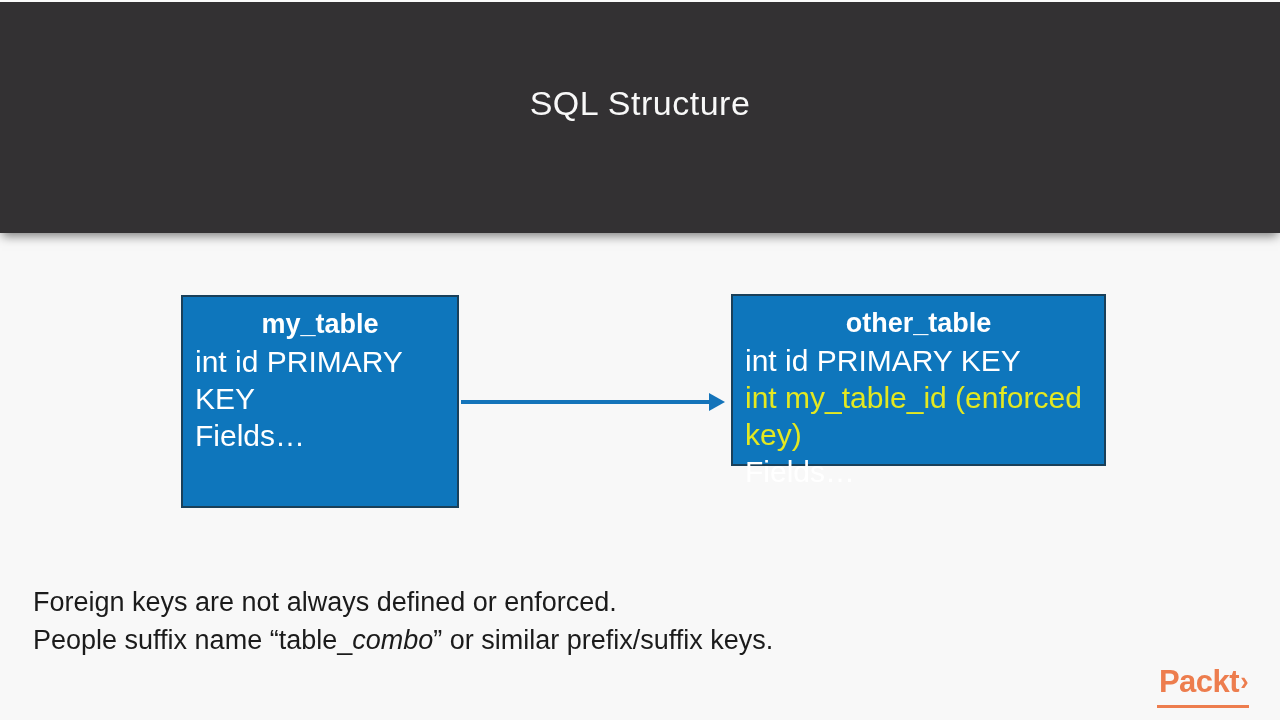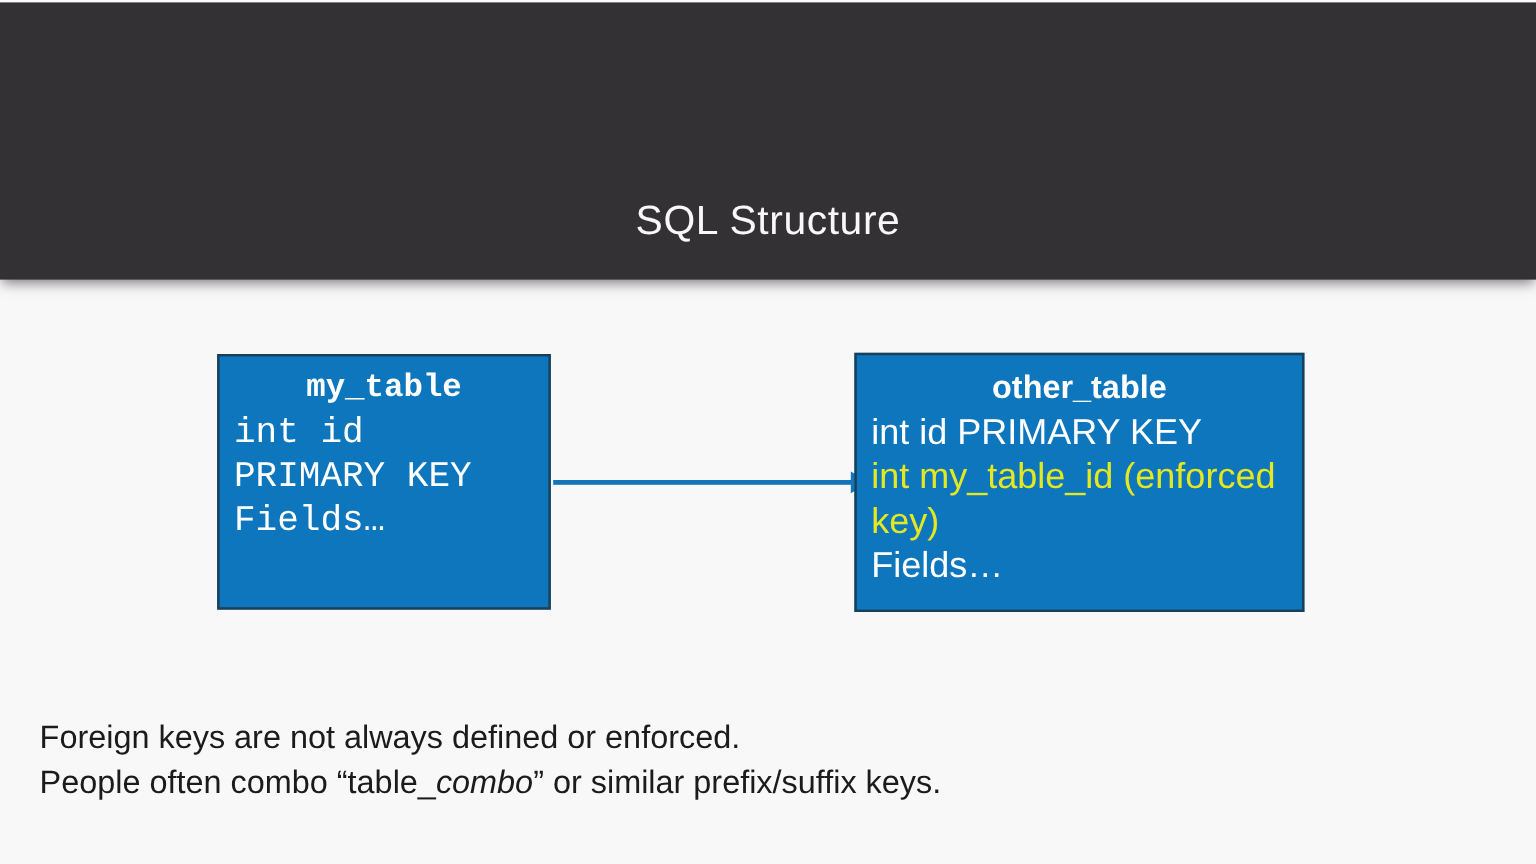--- a/index.html
+++ b/index.html
@@ -22,38 +22,38 @@
     position:relative;
   }
   .slide{position:absolute;inset:0;}
 
   
   .header{
     position:absolute;left:0;top:0;width:1280px;height:233px;
     background:var(--header-bg);
     border-top:2px solid #fbfbfb;
     box-shadow:0 5px 10px -2px rgba(0,0,0,.5);
-    display:flex;justify-content:center;align-items:flex-end;
+    display:flex;justify-content:center;align-items:center;
   }
   .title{
     font-size:34px;font-weight:400;letter-spacing:.5px;
     color:var(--title-text);
     padding-bottom:29px;
   }
 
   
   .table-box{
     position:absolute;
     background:var(--box-fill);
     border:2px solid var(--box-border);
     color:var(--box-text);
     padding-top:9px;
   }
-  .table-box.left{left:181px;top:295px;width:278px;height:213px;font-family:Liberation Mono, monospace;}
-  .table-box.right{left:712px;top:294px;width:375px;height:216px;}
+  .table-box.left{left:181px;top:295px;width:278px;height:213px;}
+  .table-box.right{left:731px;top:294px;width:375px;height:172px;}
   .tname{
     text-align:center;font-weight:700;font-size:27px;line-height:37px;
   }
   .trow{
     font-size:30px;line-height:37px;padding:0 14px 0 12px;
   }
   .trow.hl{color:var(--highlight-text);}
 
   
   .arrow-line{
@@ -64,21 +64,21 @@
     position:absolute;left:709px;top:393px;width:0;height:0;
     border-top:9px solid transparent;
     border-bottom:9px solid transparent;
     border-left:16px solid var(--arrow);
   }
 
   
   .notes{
     position:absolute;left:33px;top:583px;
     color:var(--notes-text);
-    font-size:27px;line-height:38px;margin-top:12px;
+    font-size:27px;line-height:38px;
   }
   .note-line em{font-style:italic;}
 
   
   .logo{
     position:absolute;right:31px;bottom:12px;
     color:var(--logo-orange);
     font-weight:700;
     border-bottom:3px solid var(--logo-orange);
     padding:0 2px 1px 2px;
@@ -112,17 +112,20 @@
       <div class="tname">other_table</div>
       <div class="trow">int id PRIMARY KEY</div>
       <div class="trow hl">int my_table_id (enforced key)</div>
       <div class="trow">Fields…</div>
     </div>
 
   </main>
 
   <section class="notes">
     <p class="note-line">Foreign keys are not always defined or enforced.</p>
-    <p class="note-line"><span>People often combo “table_</span><em>combo</em><span>” or similar prefix/suffix keys.</span></p>
+    <p class="note-line"><span>People suffix name “table_</span><em>combo</em><span>” or similar prefix/suffix keys.</span></p>
   </section>
 
+  <div class="logo">
+    <span class="logo-text">Packt</span><span class="logo-chevron">›</span>
+  </div>
 
 </div>
 
 </body></html>

